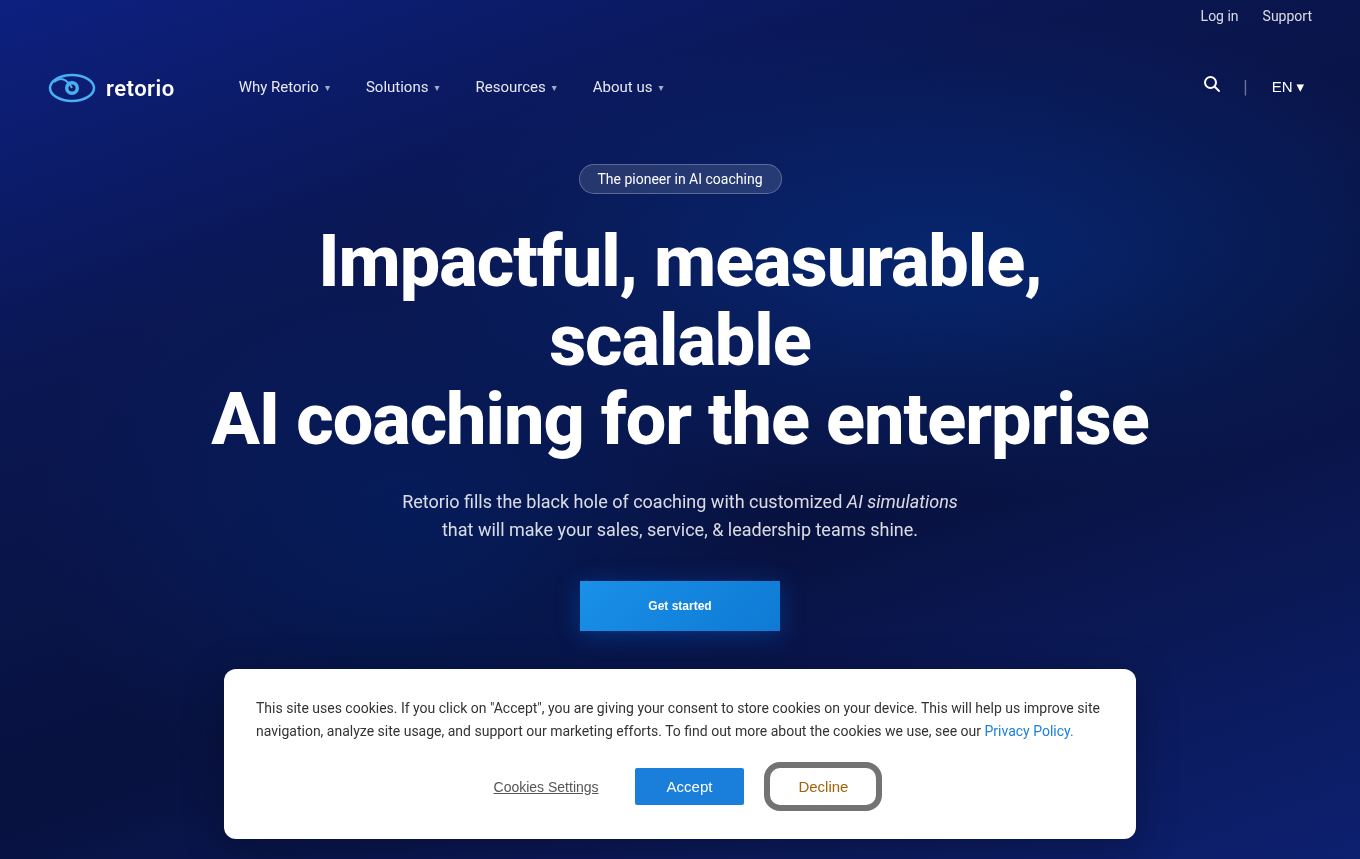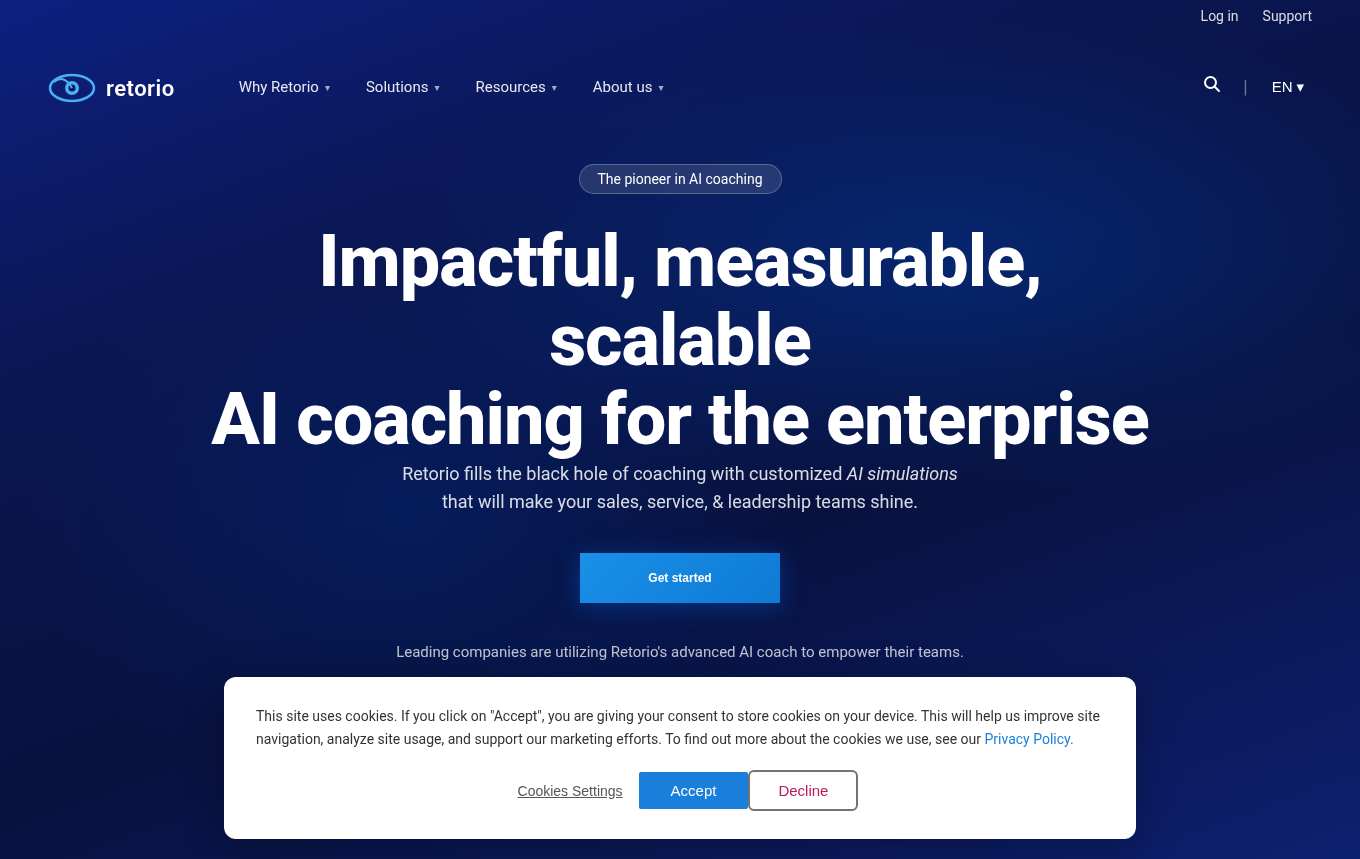--- a/index.html
+++ b/index.html
@@ -155,20 +155,21 @@
       border-radius: 20px;
       margin-bottom: 28px;
     }
 
     .hero-headline {
       font-size: 72px;
       font-weight: 800;
       line-height: 1.1;
       color: #fff;
       max-width: 1000px;
+      margin-bottom: 28px;
       letter-spacing: -1px;
     }
 
     .hero-subtext {
       font-size: 18px;
       color: rgba(255,255,255,0.85);
       line-height: 1.6;
       max-width: 580px;
       margin-bottom: 36px;
     }
@@ -216,21 +217,21 @@
 
     .cookie-link {
       color: #1a7fdb;
       text-decoration: none;
     }
 
     .cookie-actions {
       display: flex;
       align-items: center;
       justify-content: center;
-      gap: 0;
+      gap: 20px;
     }
 
     .btn-cookies-settings {
       background: none;
       border: none;
       color: #555;
       font-size: 14px;
       cursor: pointer;
       text-decoration: underline;
       padding: 10px 16px;
@@ -242,23 +243,23 @@
       border: none;
       border-radius: 2px;
       padding: 10px 32px;
       font-size: 15px;
       font-weight: 400;
       cursor: pointer;
     }
 
     .btn-decline {
       background: #fff;
-      color: #be185d;
-      border: 2px solid #737373;
-      border-radius: 6px;
+      color: #a16207;
+      border: 6px solid #737373;
+      border-radius: 16px;
       padding: 10px 28px;
       font-size: 15px;
       cursor: pointer;
     }
 
     
     .logos-section {
       position: relative;
       z-index: 5;
       text-align: center;

